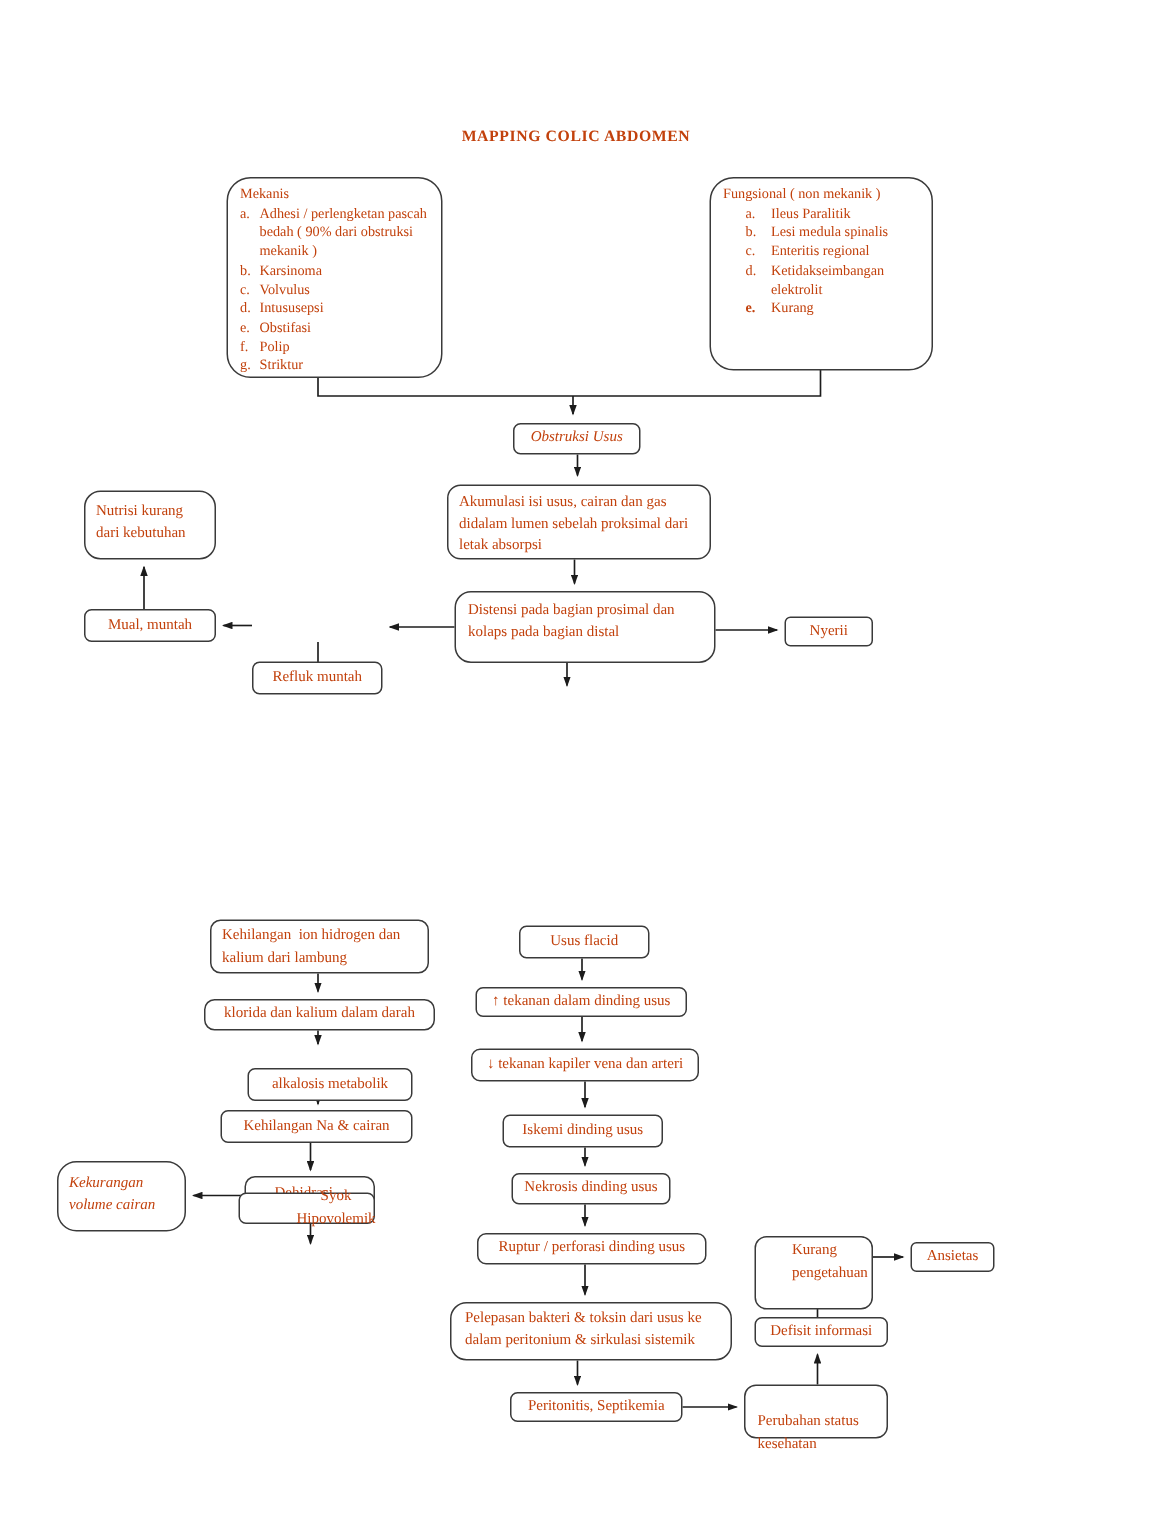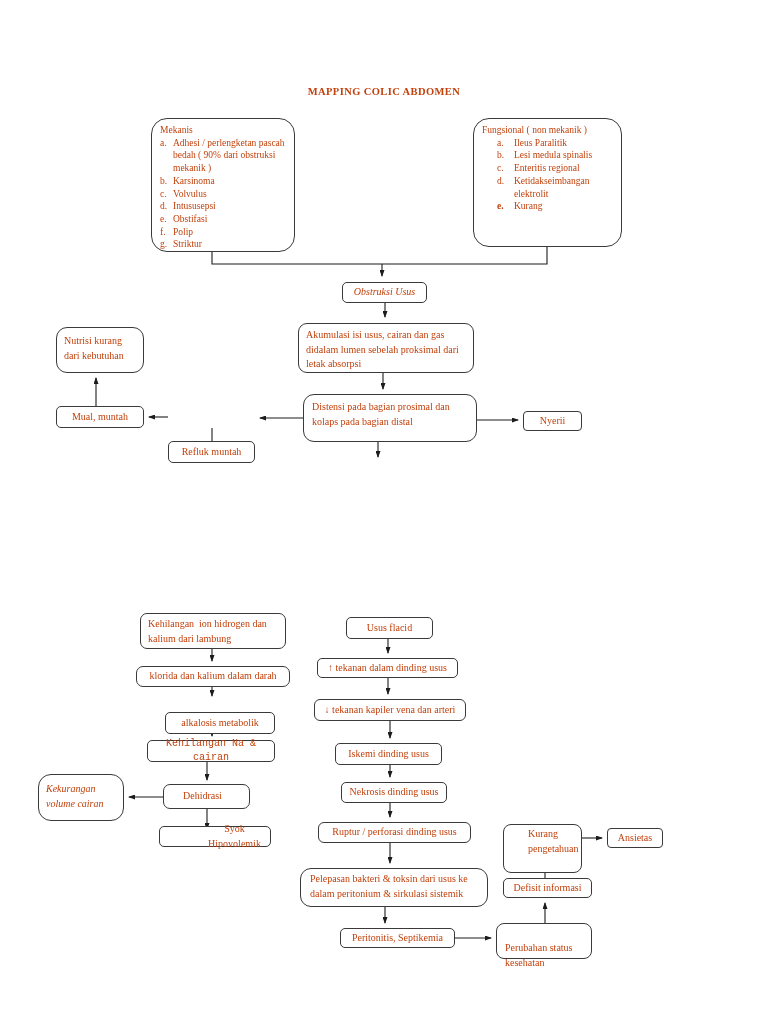--- a/index.html
+++ b/index.html
@@ -34,24 +34,24 @@
   .n-obstruksi  {left:342px;top:282px;width:85px; height:21px;border-radius:5px;font-style:italic;}
   .n-akumulasi  {left:298px;top:323px;width:176px;height:50px;border-radius:9px;padding:4px 7px;}
   .n-nutrisi    {left:56px; top:327px;width:88px; height:46px;border-radius:11px;padding:6px 7px;}
   .n-mual       {left:56px; top:406px;width:88px; height:22px;border-radius:5px;}
   .n-refluk     {left:168px;top:406px;width:87px; height:22px;border-radius:5px;margin-top:35px;}
   .n-distensi   {left:303px;top:394px;width:174px;height:48px;border-radius:11px;padding:5px 8px;}
   .n-nyerii     {left:523px;top:411px;width:59px; height:20px;border-radius:4px;}
   .n-kehilangan-ion{left:140px;top:613px;width:146px;height:36px;border-radius:7px;padding:3px 7px;}
   .n-klorida    {left:136px;top:666px;width:154px;height:21px;border-radius:7px;}
   .n-alkalosis  {left:165px;top:700px;width:110px; height:22px;border-radius:5px;margin-top:12px;}
-  .n-kehilangan-na{left:147px;top:740px;width:128px;height:22px;border-radius:5px;font-family:Liberation Mono, monospace;}
+  .n-kehilangan-na{left:147px;top:740px;width:128px;height:22px;border-radius:5px;}
   .n-kekurangan {left:38px; top:774px;width:86px; height:47px;border-radius:13px;padding:7px 7px;font-style:italic;}
   .n-dehidrasi  {left:163px;top:784px;width:87px; height:25px;border-radius:7px;display:flex;align-items:center;padding-left:19px;}
-  .n-syok       {left:159px;top:826px;width:112px; height:21px;border-radius:5px;padding-left:39px;}
+  .n-syok       {left:159px;top:795px;width:91px; height:21px;border-radius:5px;padding-left:39px;}
   .n-usus-flacid{left:346px;top:617px;width:87px; height:22px;border-radius:5px;}
   .n-tekanan-naik{left:317px;top:658px;width:141px;height:20px;border-radius:5px;}
   .n-tekanan-turun{left:314px;top:699px;width:152px;height:22px;border-radius:6px;}
   .n-iskemi     {left:335px;top:743px;width:107px;height:22px;border-radius:5px;}
   .n-nekrosis   {left:341px;top:782px;width:106px;height:21px;border-radius:5px;}
   .n-ruptur     {left:318px;top:822px;width:153px;height:21px;border-radius:6px;}
   .n-pelepasan  {left:300px;top:868px;width:188px;height:39px;border-radius:11px;padding:3px 9px;}
   .n-peritonitis{left:340px;top:928px;width:115px;height:20px;border-radius:5px;}
   .n-perubahan  {left:496px;top:923px;width:96px; height:36px;border-radius:8px;padding:17px 8px;}
   .n-defisit    {left:503px;top:878px;width:89px; height:20px;border-radius:5px;}

